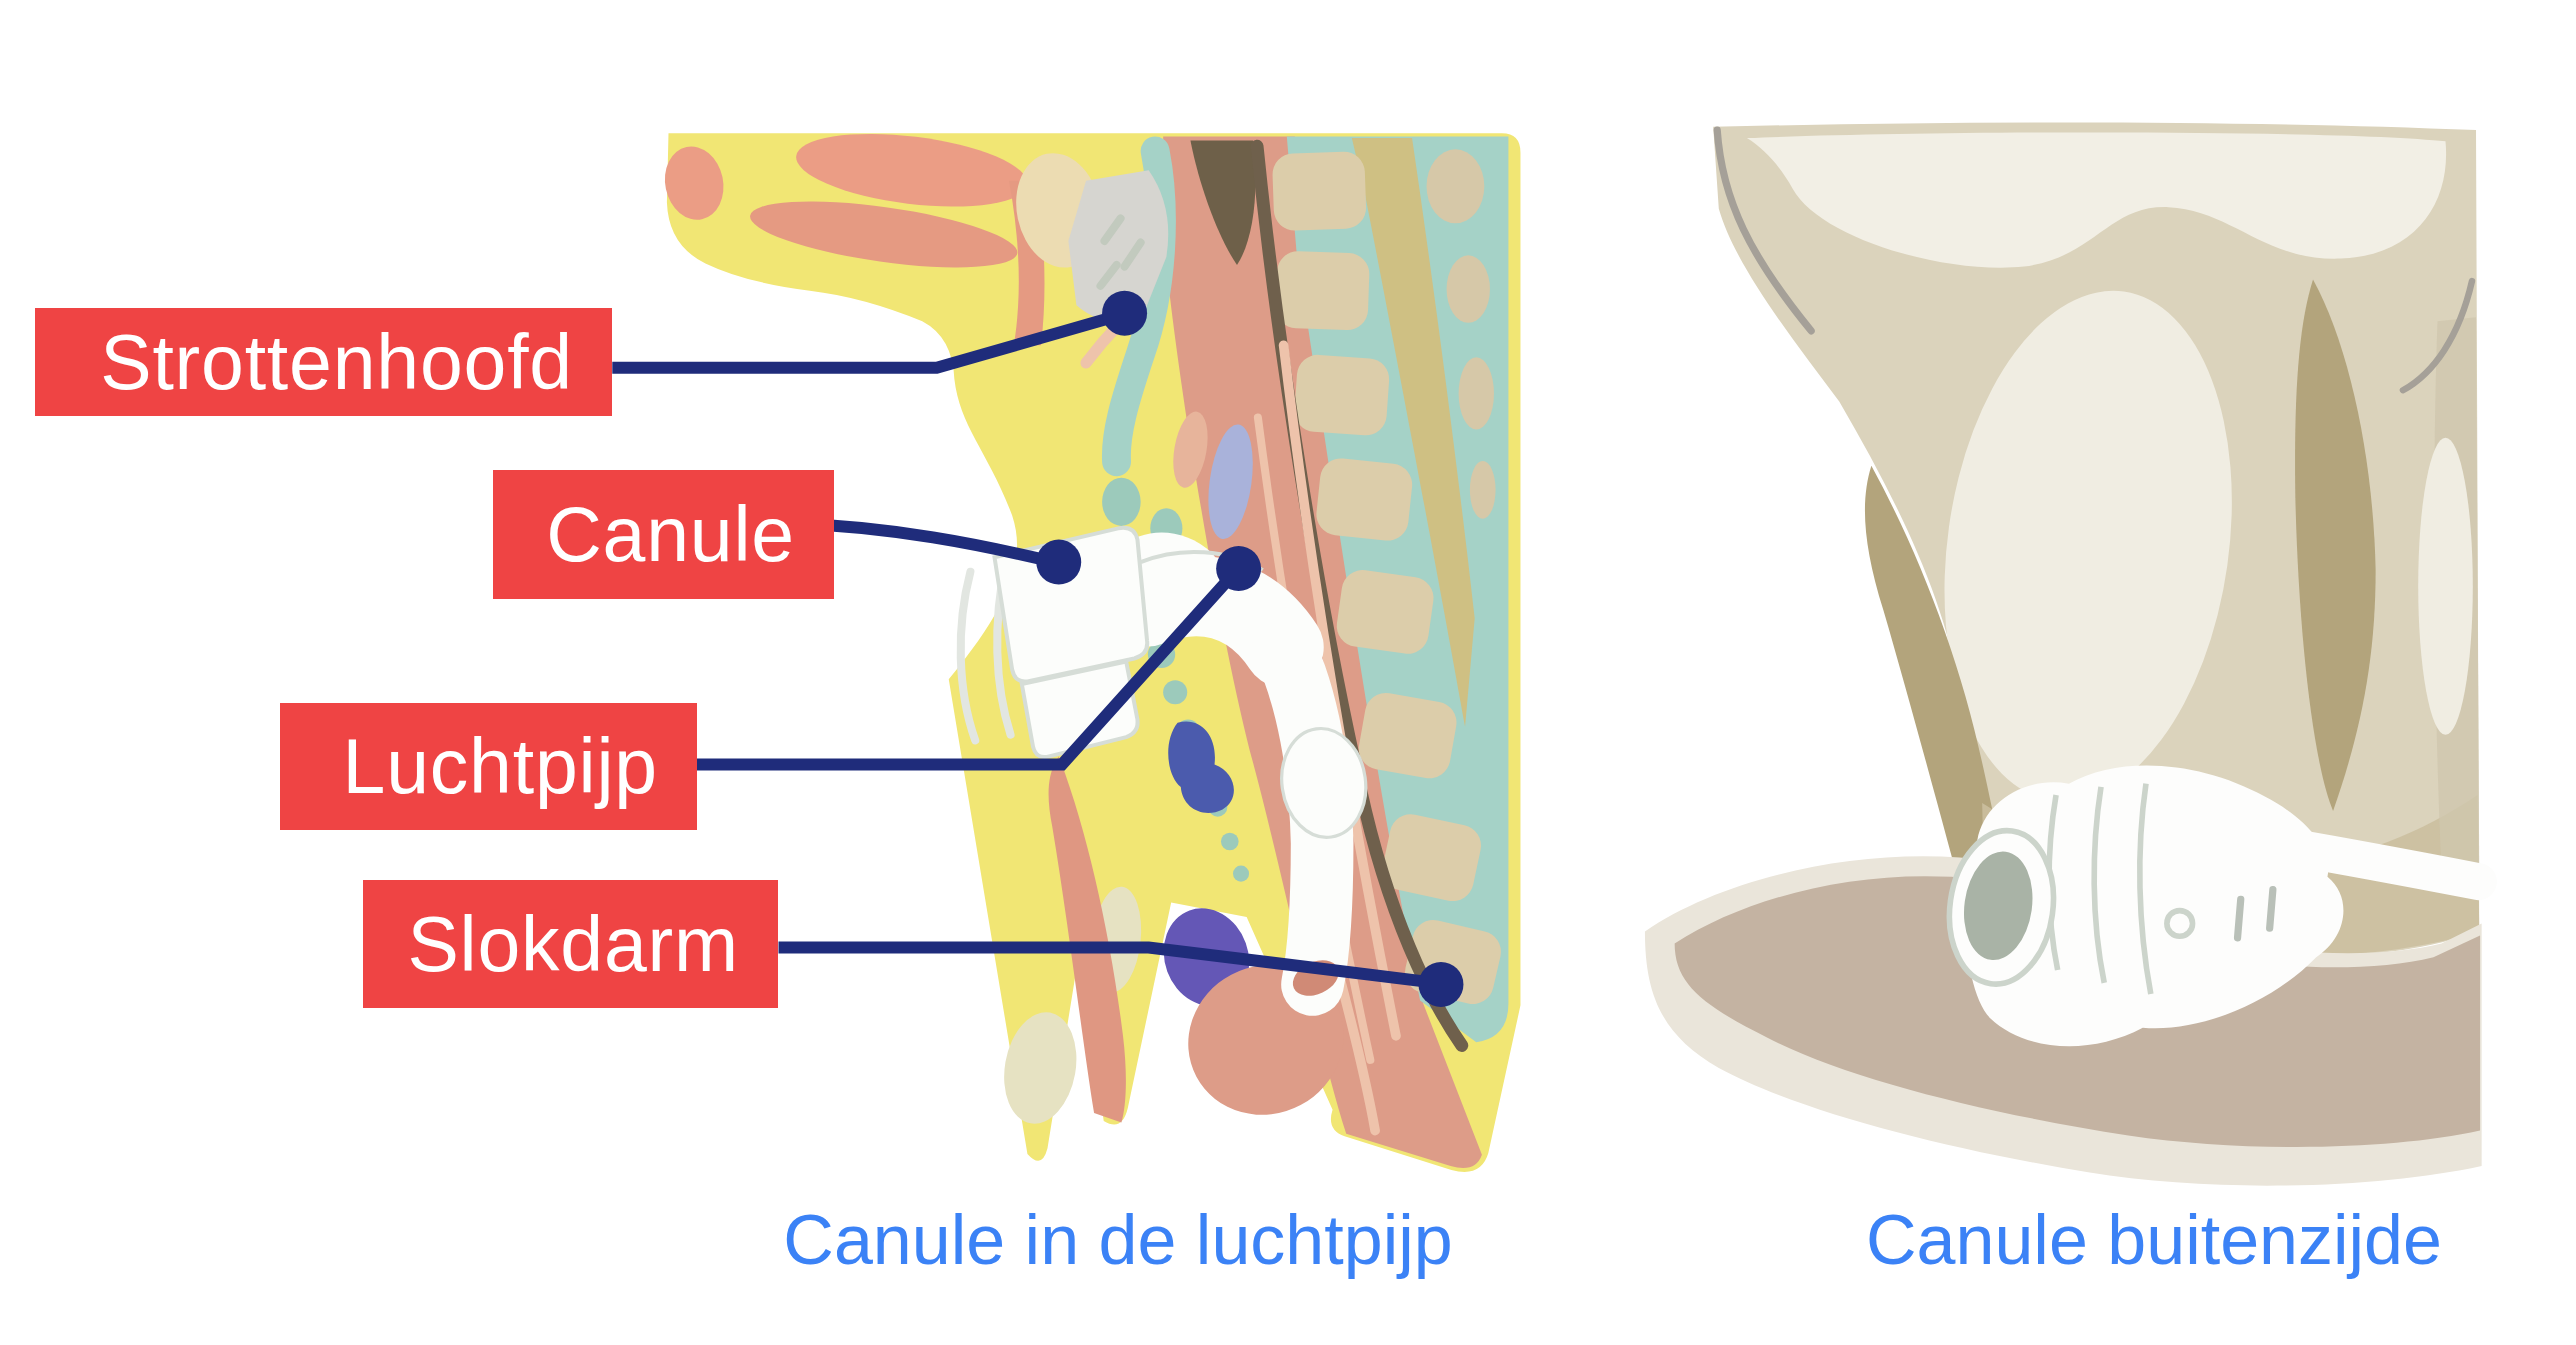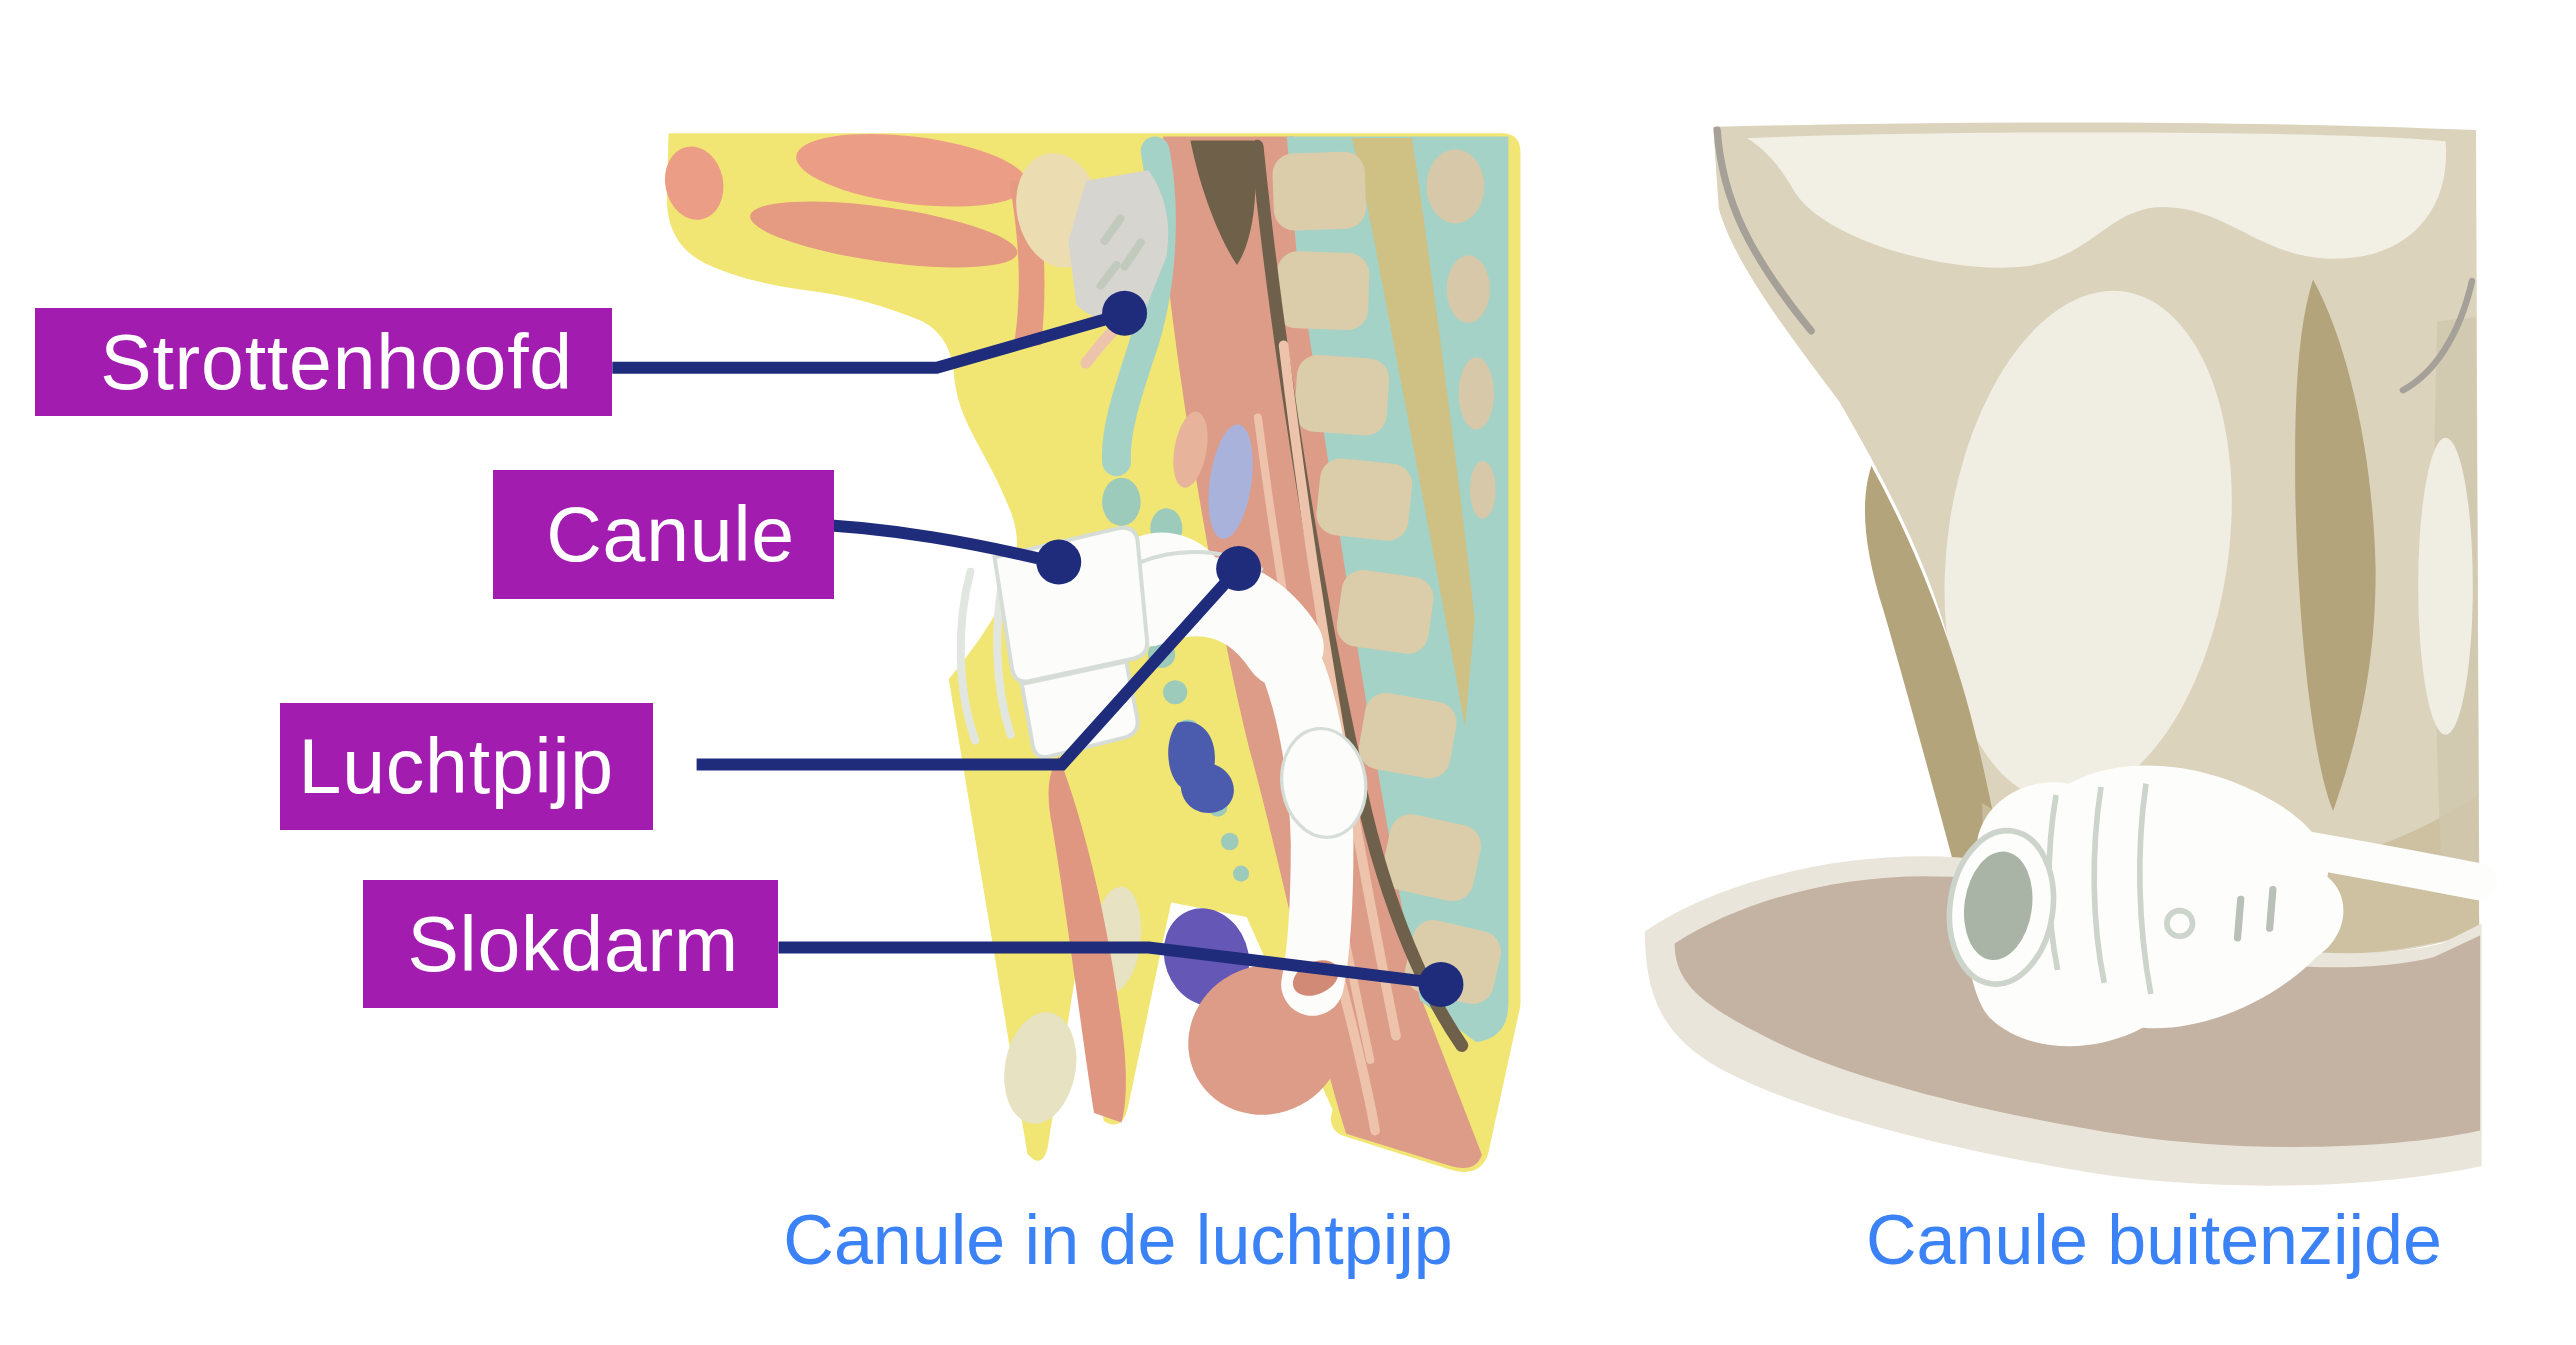--- a/index.html
+++ b/index.html
@@ -6,30 +6,30 @@
   .canvas{
     position:relative;
     width:2576px;height:1345px;
     background:#ffffff;
     font-family:"Liberation Sans", sans-serif;
     overflow:hidden;
   }
   .art{position:absolute;left:0;top:0;width:2576px;height:1345px;}
   .label{
     position:absolute;
-    background:#a21caf;
+    background:#ef4444;
     color:#ffffff;
     display:flex;align-items:center;justify-content:flex-end;
     padding-right:39px;box-sizing:border-box;
     font-size:77px;line-height:1;letter-spacing:0.8px;
     white-space:nowrap;
   }
   .label-strottenhoofd{left:35px;top:308px;width:577px;height:108px;}
   .label-canule{left:454px;top:470px;width:341px;height:129px;margin-left:39px;}
-  .label-luchtpijp{left:280px;top:703px;width:373px;height:127px;justify-content:flex-end;}
+  .label-luchtpijp{left:280px;top:703px;width:417px;height:127px;justify-content:flex-end;}
   .label-slokdarm{left:363px;top:880px;width:415px;height:128px;}
   .caption{
     position:absolute;top:1202px;
     transform:translateX(-50%);
     color:#3b82f6;font-size:70px;line-height:1.1;
     white-space:nowrap;
   }
   .caption-left{left:1118px;}
   .caption-right{left:2154px;}
 </style>

